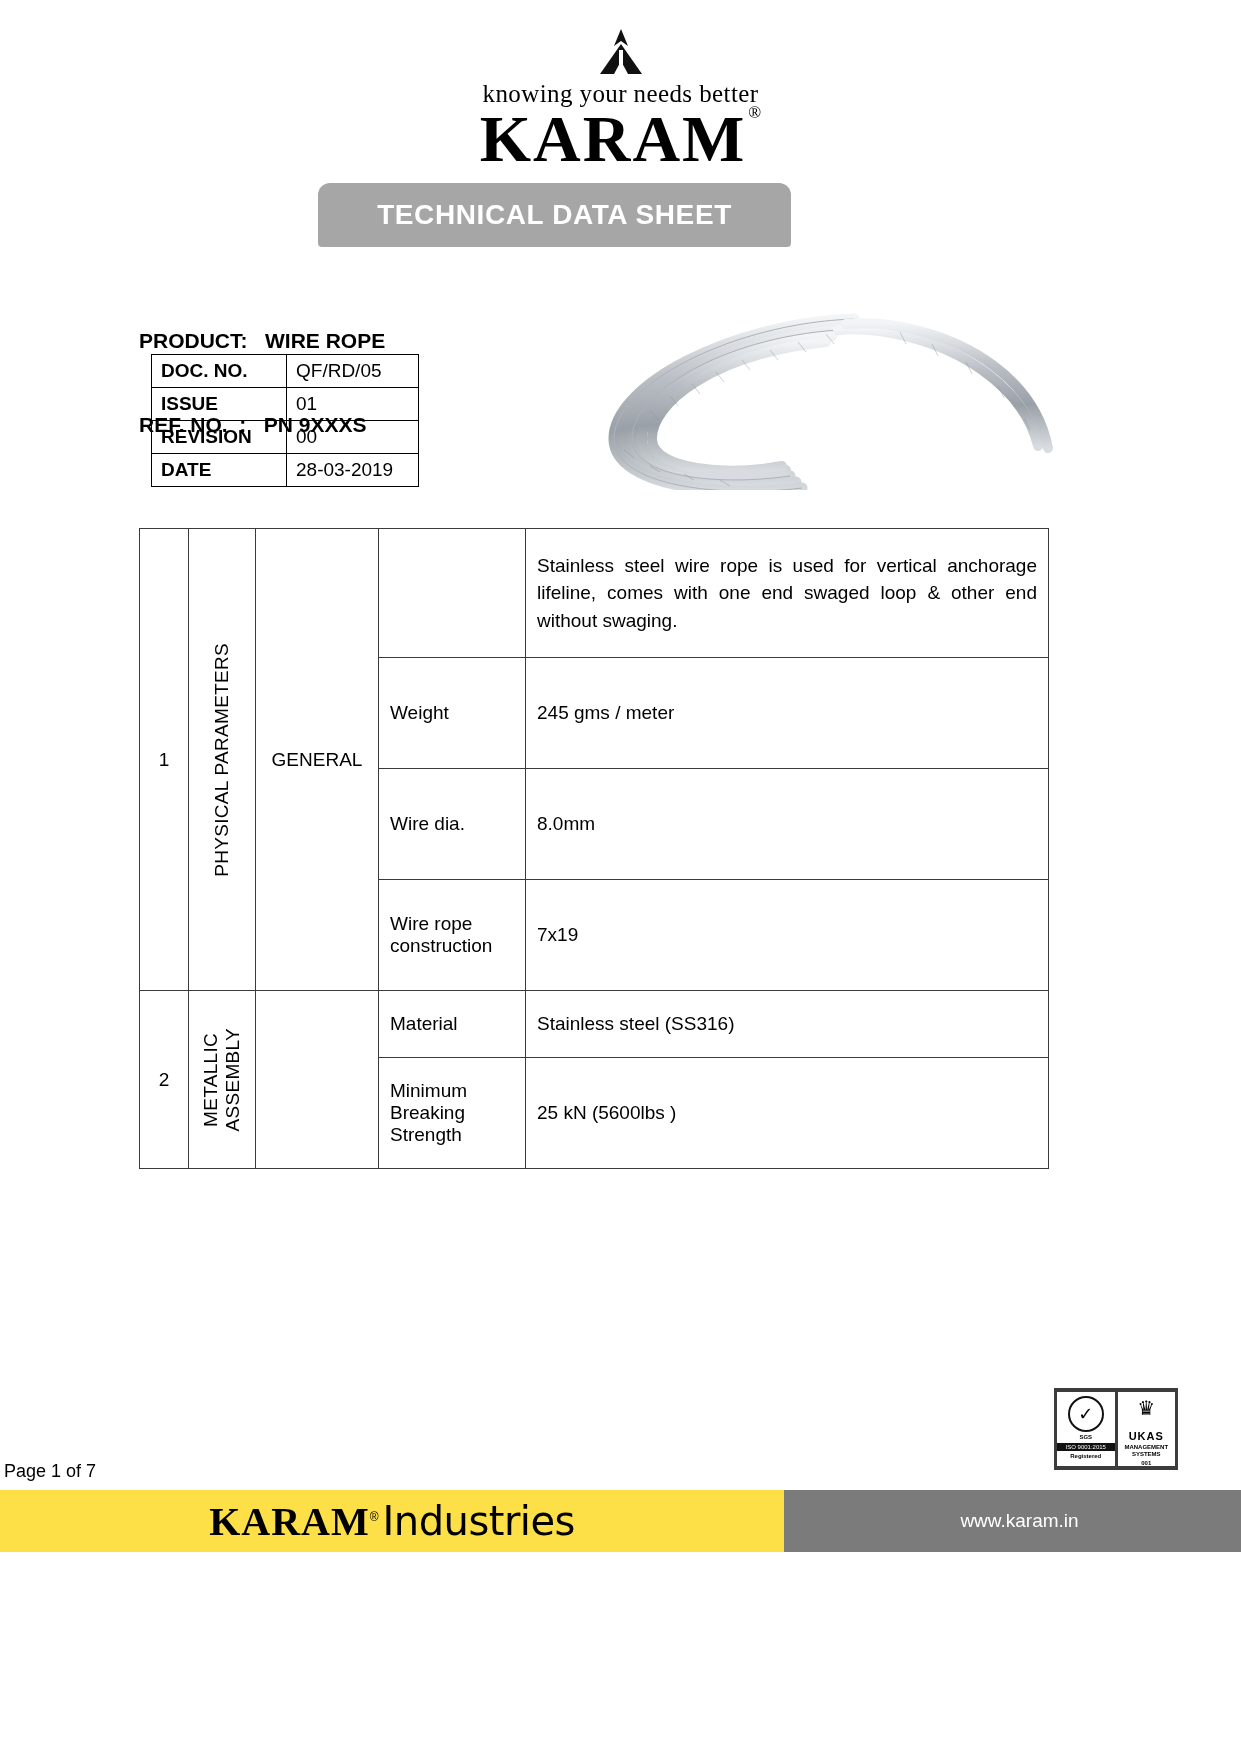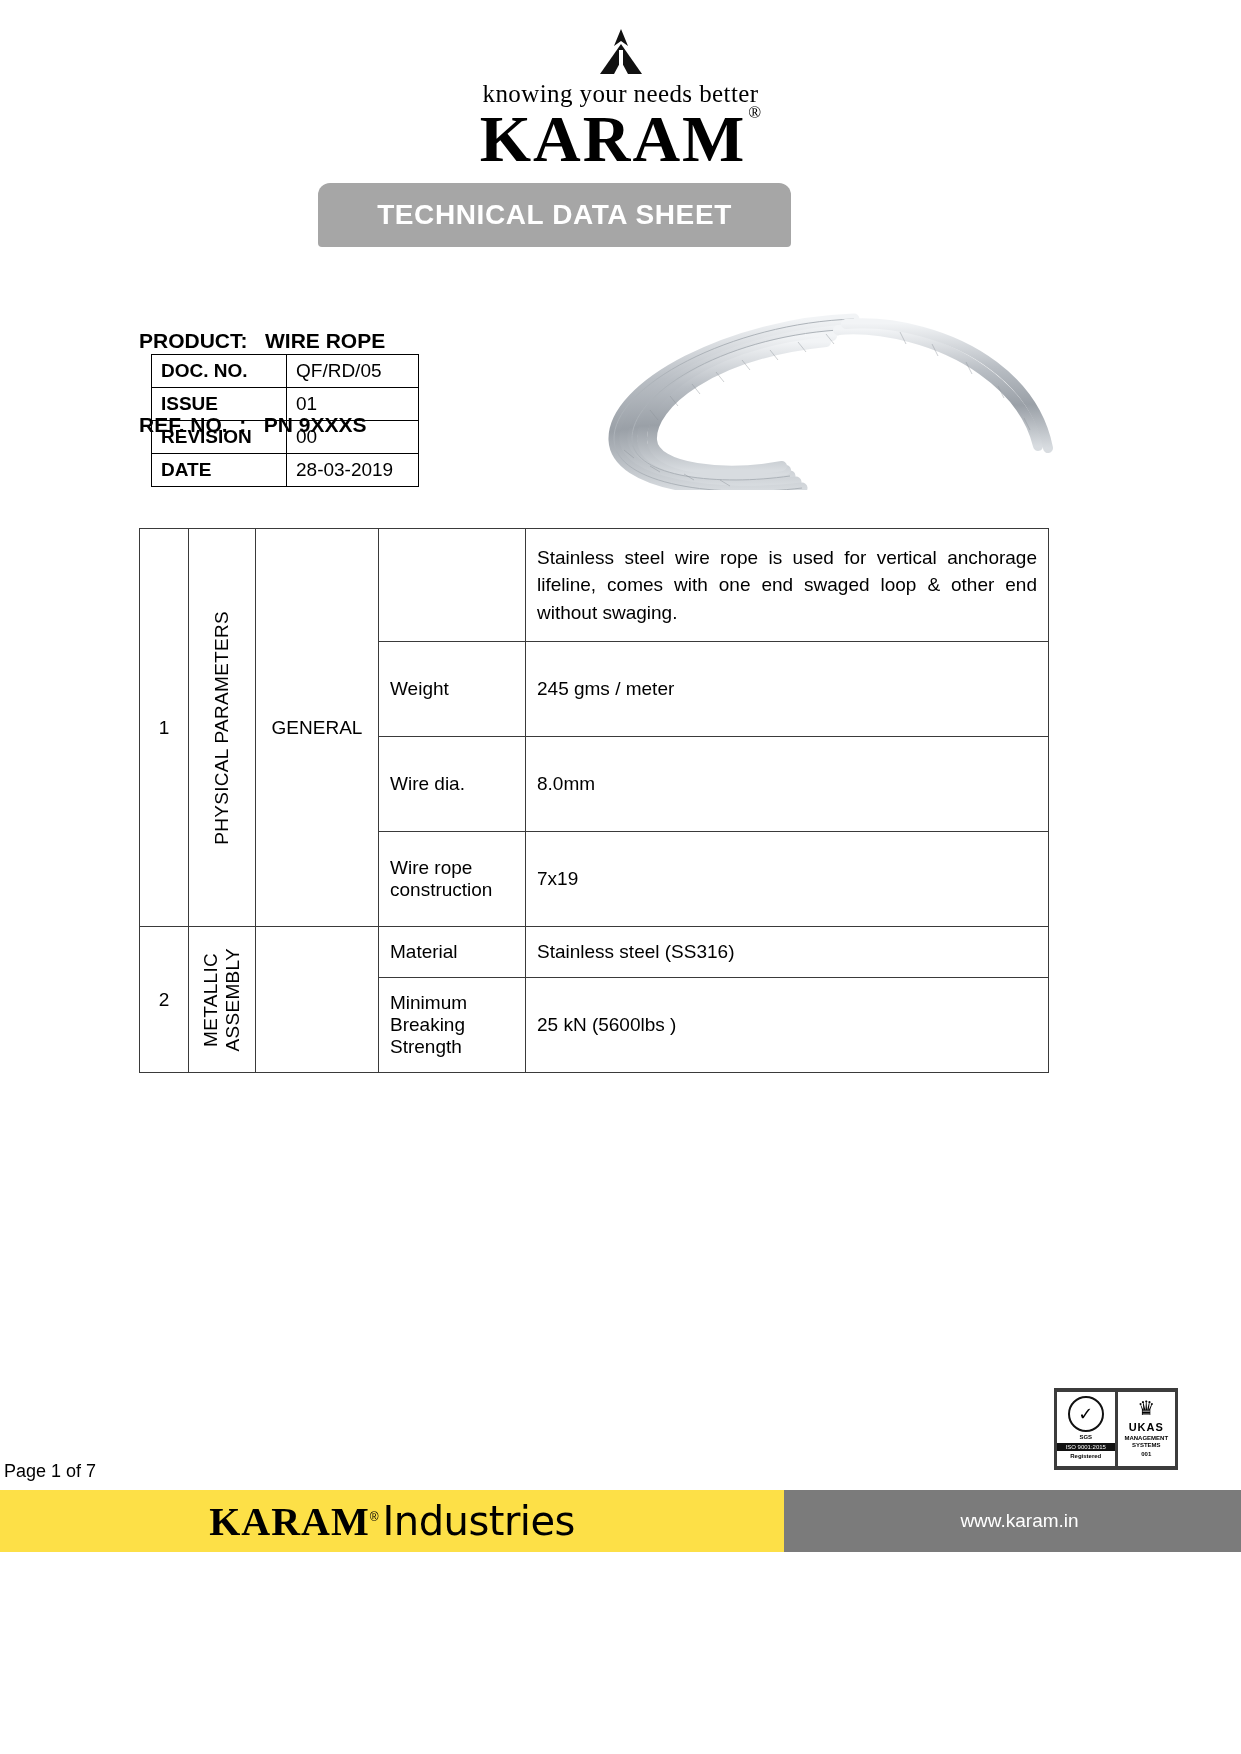--- a/index.html
+++ b/index.html
@@ -116,21 +116,21 @@
   #spec-table {
     position: absolute;
     top: 528px;
     left: 139px;
     width: 910px;
     border-collapse: collapse;
     font-size: 19px;
   }
   #spec-table td {
     border: 1px solid #3a3a3a;
-    padding: 14px 11px;
+    padding: 22px 11px;
     vertical-align: middle;
   }
   td.col-idx { width: 26px; text-align: center; padding: 0; }
   td.col-rot { width: 44px; padding: 0; }
   td.col-group { width: 100px; text-align: center; }
   td.col-param { width: 124px; }
   td.col-value { }
   .rot {
     writing-mode: vertical-rl;
     transform: rotate(180deg);
@@ -205,21 +205,21 @@
   }
   .cert-crown {
     font-size: 20px;
     line-height: 1;
     margin-top: 2px;
   }
   .cert-ukas {
     font-size: 11px;
     letter-spacing: 1px;
     font-weight: bold;
-    margin-top: 3px;
+    margin-top: 12px;
   }
 
   
   #page-number {
     position: absolute;
     top: 1461px;
     left: 4px;
     font-size: 18px;
   }
 

